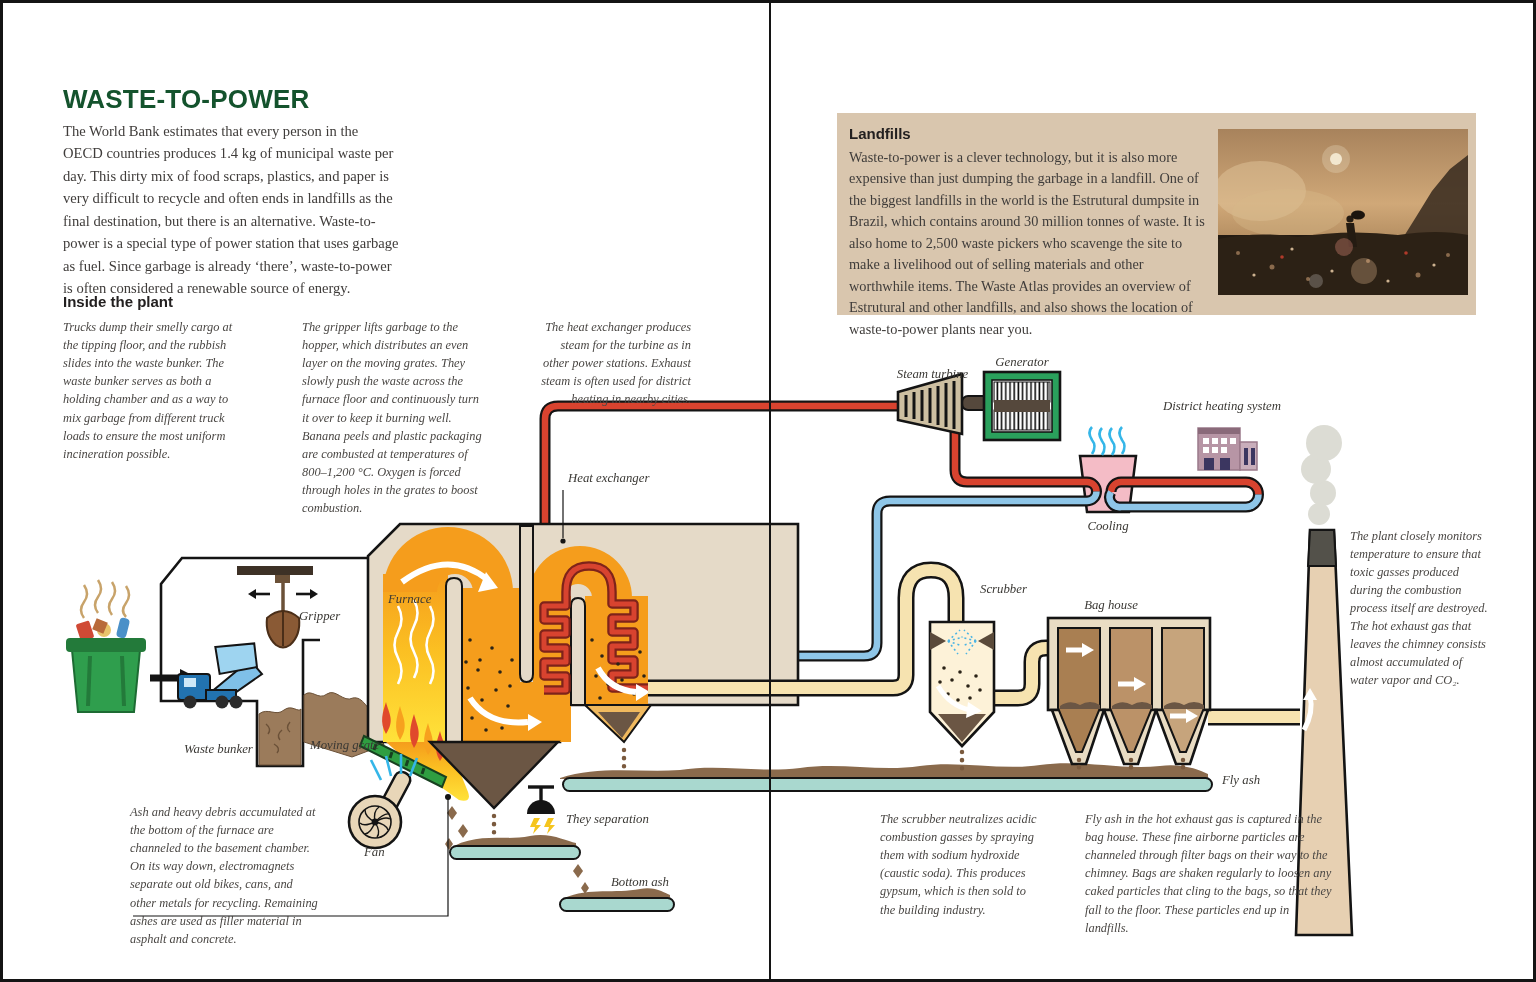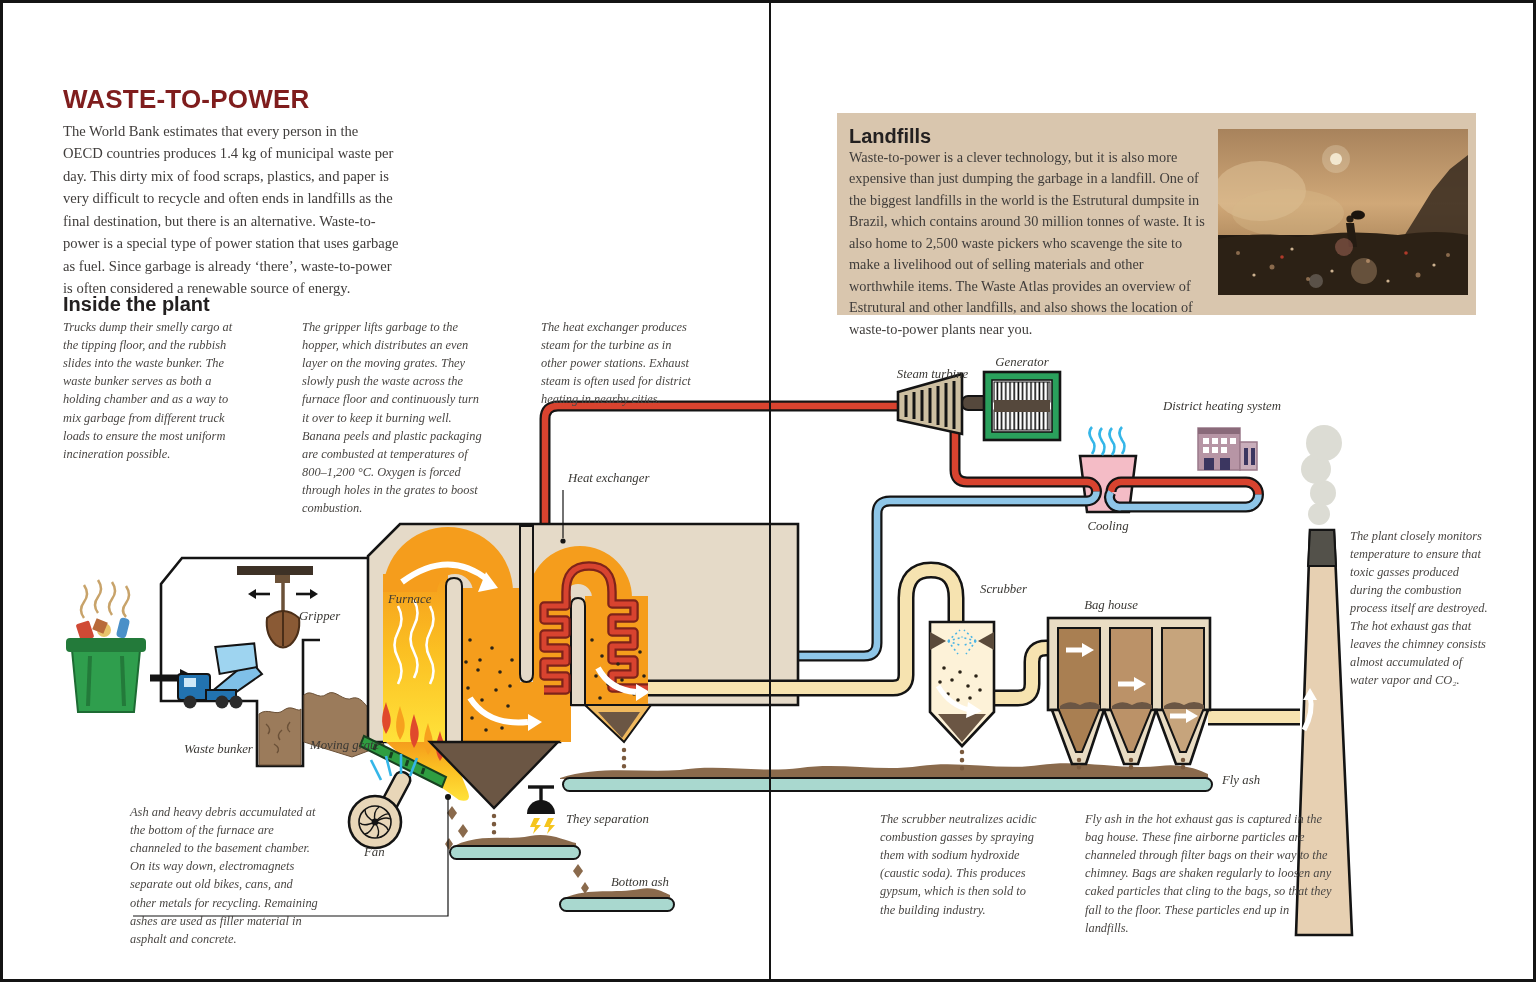--- a/index.html
+++ b/index.html
@@ -2,22 +2,22 @@
 <html><head>
 <meta charset="utf-8">
 <style>
   html,body{margin:0;padding:0;background:#fff;}
   #spread{position:relative;width:1536px;height:982px;background:#fff;overflow:hidden;
           font-family:"Liberation Serif","DejaVu Serif",serif;color:#3b3b3b;}
   #frame{position:absolute;inset:0;border:3px solid #141414;pointer-events:none;z-index:50;}
   #divider{position:absolute;left:769px;top:0;width:2px;height:100%;background:#141414;z-index:40;}
   .abs{position:absolute;}
   .title{font-family:"Liberation Sans","DejaVu Sans",sans-serif;font-weight:bold;
-         font-size:26px;letter-spacing:.2px;color:#7f1d1d;}
-  .h2{font-family:"Liberation Sans","DejaVu Sans",sans-serif;font-weight:bold;font-size:20px;color:#232020;}
+         font-size:26px;letter-spacing:.2px;color:#14532d;}
+  .h2{font-family:"Liberation Sans","DejaVu Sans",sans-serif;font-weight:bold;font-size:15px;color:#232020;}
   .body{font-size:14.6px;line-height:1.54;color:#3f3c3a;}
   .cap{font-style:italic;font-size:12.4px;line-height:1.46;color:#4a4744;}
   .lbl{font-style:italic;font-size:12.8px;color:#3a3834;white-space:nowrap;}
   .ctr{text-align:center;}
   #landfills-box{background:#d9c6ae;}
   #landfills-box .h2{margin:0 0 4px 0;}
   svg{display:block;}
   #diagram{position:absolute;left:0;top:0;z-index:10;}
   .layer{position:relative;z-index:20;}
 </style>
@@ -385,21 +385,21 @@
 <div id="frame"></div>
 <div id="divider"></div>
 
 <div class="layer">
   <div class="abs title" style="left:63px;top:84px;">WASTE-TO-POWER</div>
   <div class="abs body" style="left:63px;top:120px;width:336px;">The World Bank estimates that every person in the OECD countries produces 1.4 kg of municipal waste per day. This dirty mix of food scraps, plastics, and paper is very difficult to recycle and often ends in landfills as the final destination, but there is an alternative. Waste-to-power is a special type of power station that uses garbage as fuel. Since garbage is already ‘there’, waste-to-power is often considered a renewable source of energy.</div>
   <div class="abs h2" style="left:63px;top:293px;" ind="x">Inside the plant</div>
 
   <div class="abs cap" style="left:63px;top:318px;width:186px;">Trucks dump their smelly cargo at the tipping floor, and the rubbish slides into the waste bunker. The waste bunker serves as both a holding chamber and as a way to mix garbage from different truck loads to ensure the most uniform incineration possible.</div>
   <div class="abs cap" style="left:302px;top:318px;width:180px;">The gripper lifts garbage to the hopper, which distributes an even layer on the moving grates. They slowly push the waste across the furnace floor and continuously turn it over to keep it burning well. Banana peels and plastic packaging are combusted at temperatures of 800–1,200 °C. Oxygen is forced through holes in the grates to boost combustion.</div>
-  <div class="abs cap" style="left:541px;top:318px;width:150px;">The heat exchanger produces steam for the turbine as in other power stations. Exhaust steam is often used for district heating in nearby cities.</div>
+  <div class="abs cap" style="left:541px;top:318px;width:150px;text-align:right;">The heat exchanger produces steam for the turbine as in other power stations. Exhaust steam is often used for district heating in nearby cities.</div>
   <div class="abs cap" style="left:130px;top:803px;width:192px;">Ash and heavy debris accumulated at the bottom of the furnace are channeled to the basement chamber. On its way down, electromagnets separate out old bikes, cans, and other metals for recycling. Remaining ashes are used as filler material in asphalt and concrete.</div>
 
   <div id="landfills-box" class="abs" style="left:837px;top:113px;width:639px;height:202px;">
     <div class="abs h2" style="left:12px;top:12px;">Landfills</div>
     <div class="abs body" style="left:12px;top:34px;width:356px;font-size:14.3px;line-height:1.5;">Waste-to-power is a clever technology, but it is also more expensive than just dumping the garbage in a landfill. One of the biggest landfills in the world is the Estrutural dumpsite in Brazil, which contains around 30 million tonnes of waste. It is also home to 2,500 waste pickers who scavenge the site to make a livelihood out of selling materials and other worthwhile items. The Waste Atlas provides an overview of Estrutural and other landfills, and also shows the location of waste-to-power plants near you.</div>
     <div class="abs" style="left:381px;top:16px;width:250px;height:166px;">
       <svg width="250" height="166" viewBox="0 0 250 166">
         <defs>
           <linearGradient id="sky" x1="0" y1="0" x2="0" y2="1">
             <stop offset="0" stop-color="#a8835c"></stop>

